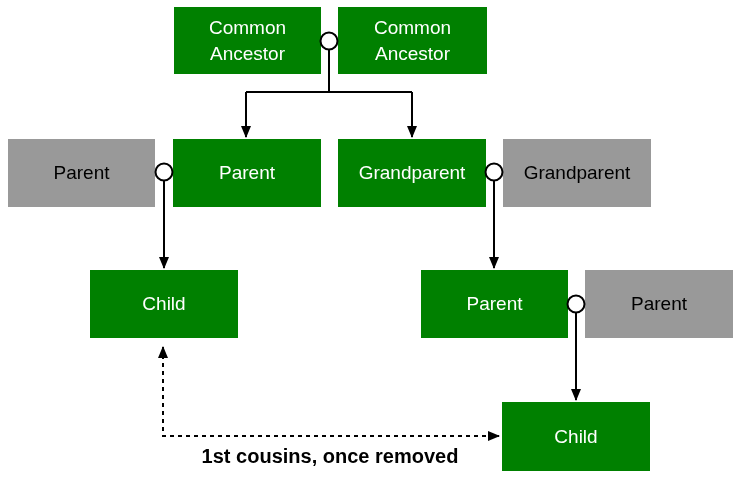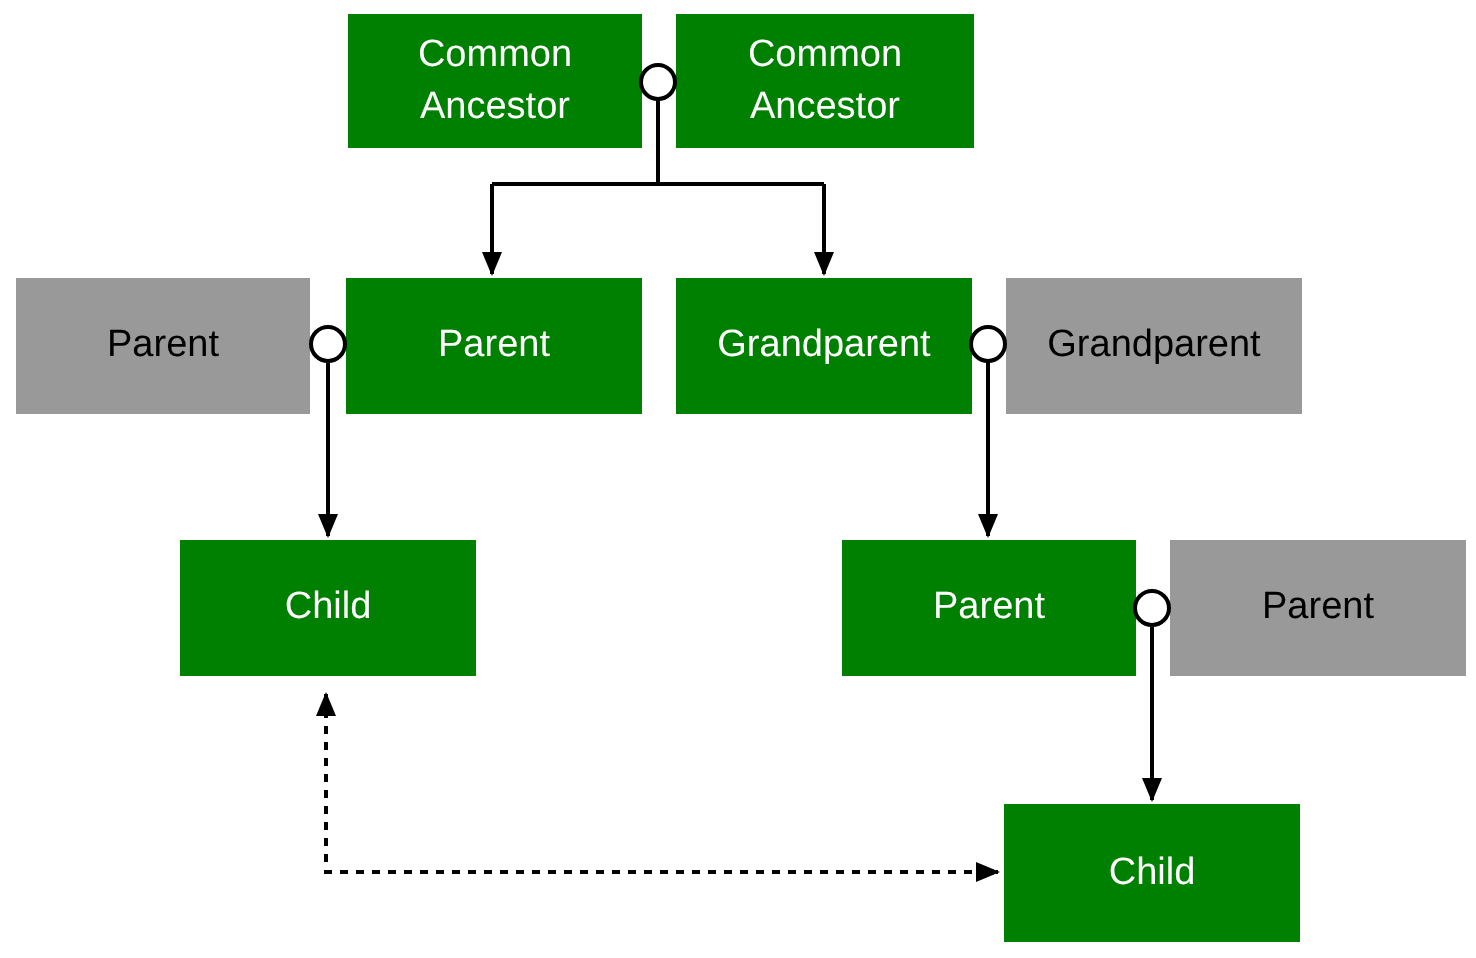--- a/index.html
+++ b/index.html
@@ -76,20 +76,21 @@
   <div class="node green" style="left:173px; top:139px; width:148px; height:68px;">Parent</div>
   <div class="node green" style="left:338px; top:139px; width:148px; height:68px;">Grandparent</div>
   <div class="node gray" style="left:503px; top:139px; width:148px; height:68px;">Grandparent</div>
 
   <div class="node green" style="left:90px;  top:270px; width:148px; height:68px;">Child</div>
   <div class="node green" style="left:421px; top:270px; width:147px; height:68px;">Parent</div>
   <div class="node gray" style="left:585px; top:270px; width:148px; height:68px;">Parent</div>
 
   <div class="node green" style="left:502px; top:402px; width:148px; height:69px;">Child</div>
 
+  <div class="caption">1st cousins, once removed</div>
 
   <svg class="overlay" width="738" height="479" viewBox="0 0 738 479">
     <defs>
       <marker id="arr" markerUnits="userSpaceOnUse" markerWidth="13" markerHeight="10" refX="11" refY="5" orient="auto-start-reverse">
         <path d="M0,0 L12,5 L0,10 Z" fill="#000000"></path>
       </marker>
     </defs>
 
     <path class="wire" d="M329,50 L329,92"></path>
 

